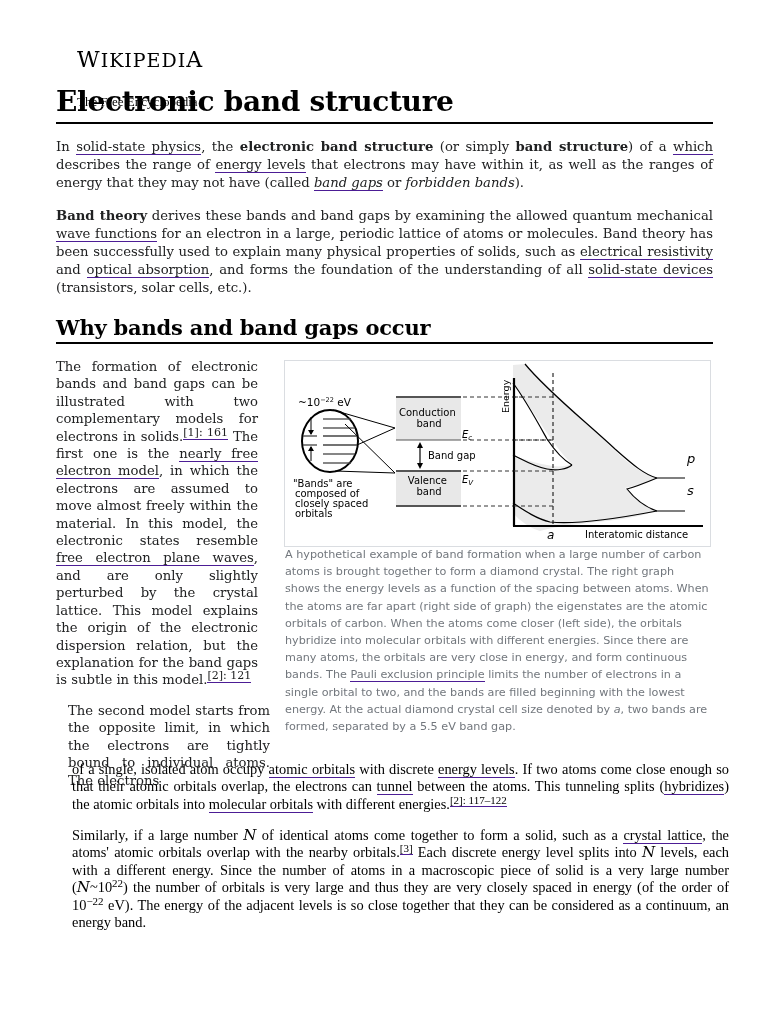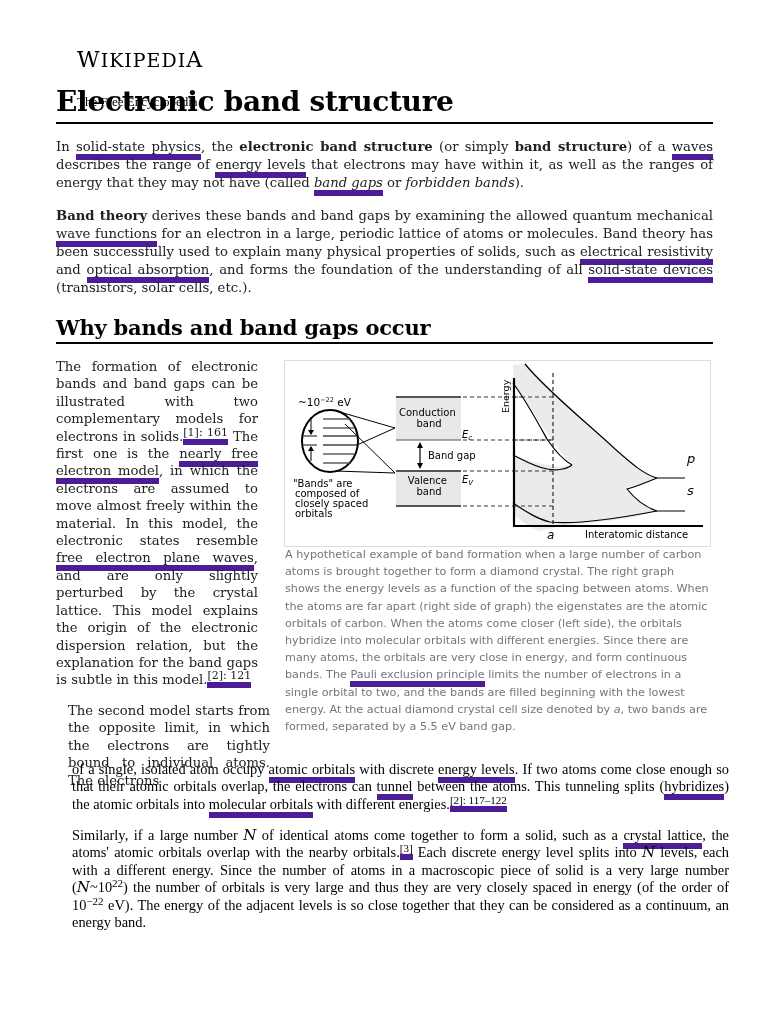--- a/index.html
+++ b/index.html
@@ -4,42 +4,42 @@
 <style>
   html, body { margin:0; padding:0; background:#ffffff; }
   body { width:768px; height:1024px; position:relative; overflow:hidden; color:#202122; }
   .abs { position:absolute; }
   .logo-word { left:77px; top:49px; font-family:"DejaVu Serif", serif; font-size:19px; letter-spacing:1px; color:#000; line-height:22px; }
   .logo-word .big { font-size:22px; }
   .logo-tag { left:77px; top:71px; font-family:Liberation Serif, serif; font-size:13px; color:#000; line-height:13px;margin-top:24px; }
   .page-title { left:56px; top:84px; font-family:"DejaVu Serif", serif; font-weight:bold; font-size:28px; color:#000; line-height:36px; letter-spacing:-0.3px; }
   .rule { left:56px; height:2px; background:#000; }
   .para { left:56px; width:657px; font-family:"DejaVu Serif", serif; font-size:13.2px; line-height:18px; text-align:justify; color:#202122; }
-  .para a, .col a, .para2 a, .caption a { color:inherit; text-decoration:none; border-bottom:6px solid #4c1d95; }
+  .para a, .col a, .para2 a, .caption a { color:inherit; text-decoration:none; border-bottom:1px solid #4c1d95; }
   .h2 { left:56px; top:314px; font-family:"DejaVu Serif", serif; font-weight:bold; font-size:21px; line-height:28px; color:#000; letter-spacing:-0.2px; }
   .col { left:56px; width:202px; font-family:"DejaVu Serif", serif; font-size:13.2px; line-height:17.4px; text-align:justify; text-align-last:auto; color:#202122; }
   .para2 { left:72px; width:657px; font-family:"Liberation Serif", serif; font-size:14.4px; line-height:17.4px; text-align:justify; color:#000000; }
   sup { font-size:11px; line-height:0; vertical-align:5px; }
   .figure { left:284px; top:360px; width:425px; height:185px; border:1px solid #dadde1; background:#fff;text-align:center; }
   .caption { left:285px; top:546px; width:425px; font-family:"DejaVu Sans", sans-serif; font-size:11.2px; line-height:17.2px; color:#72777d; }
   .caption i { font-style:italic; }
   svg text { font-family:"DejaVu Sans", sans-serif; }
 </style>
 </head>
 <body>
 
 <div class="abs logo-word">
   <span class="big">W</span><span>IKIPEDI</span><span class="big">A</span>
 </div>
 <div class="abs logo-tag">The Free Encyclopedia</div>
 
 <h1 class="abs page-title" style="margin:0">Electronic band structure</h1>
 <div class="abs rule" style="top:122px; width:657px;"></div>
 
-<p class="abs para" style="top:138px; margin:0;">In <a>solid-state physics</a>, the <b>electronic band structure</b> (or simply <b>band structure</b>) of a <a>waves</a> describes the range of <a>energy levels</a> that electrons may have within it, as well as the ranges of energy that they may not have (called <a style="font-style: italic;">band gaps</a> or <i>forbidden bands</i>).</p>
+<p class="abs para" style="top:138px; margin:0;">In <a>solid-state physics</a>, the <b>electronic band structure</b> (or simply <b>band structure</b>) of a <a>which</a> describes the range of <a>energy levels</a> that electrons may have within it, as well as the ranges of energy that they may not have (called <a style="font-style: italic;">band gaps</a> or <i>forbidden bands</i>).</p>
 <p class="abs para" style="top:207px; margin:0;"><b>Band theory</b> derives these bands and band gaps by examining the allowed quantum mechanical <a>wave functions</a> for an electron in a large, periodic lattice of atoms or molecules. Band theory has been successfully used to explain many physical properties of solids, such as <a>electrical resistivity</a> and <a>optical absorption</a>, and forms the foundation of the understanding of all <a>solid-state devices</a> (transistors, solar cells, etc.).</p>
 
 <h2 class="abs h2" style="margin:0">Why bands and band gaps occur</h2>
 <div class="abs rule" style="top:342px; width:657px; height:1.5px;"></div>
 
 <p class="abs col" style="top:358px; margin:0;">The formation of electronic bands and band gaps can be illustrated with two complementary models for electrons in solids.<sup><a>[1]: 161</a></sup> The first one is the <a>nearly free electron model</a>, in which the electrons are assumed to move almost freely within the material. In this model, the electronic states resemble <a>free electron plane waves</a>, and are only slightly perturbed by the crystal lattice. This model explains the origin of the electronic dispersion relation, but the explanation for the band gaps is subtle in this model.<sup><a>[2]: 121</a></sup></p>
 <p class="abs col" style="top:690px; margin:12px;">The second model starts from the opposite limit, in which the electrons are tightly bound to individual atoms. The electrons</p>
 
 <div class="abs figure">
   <svg width="425" height="185" viewBox="0 0 425 185">

